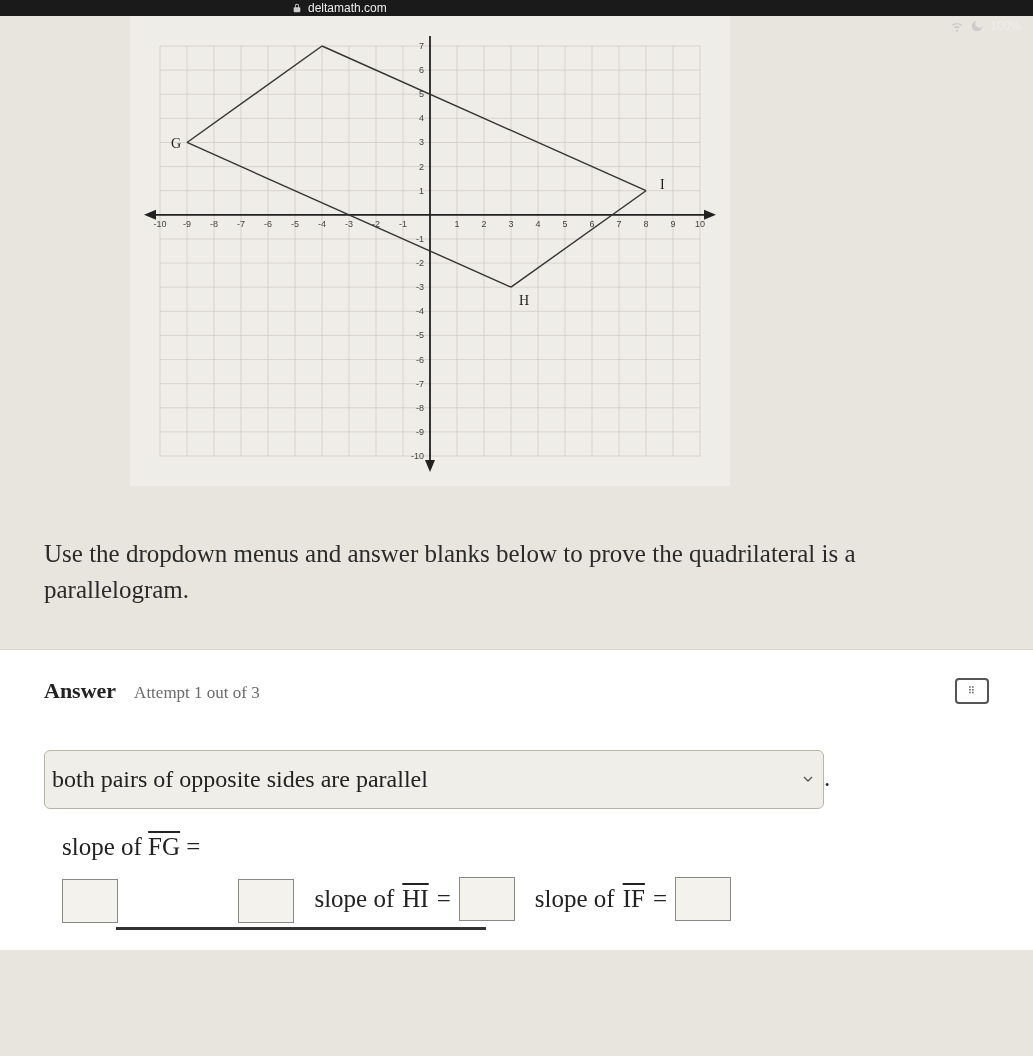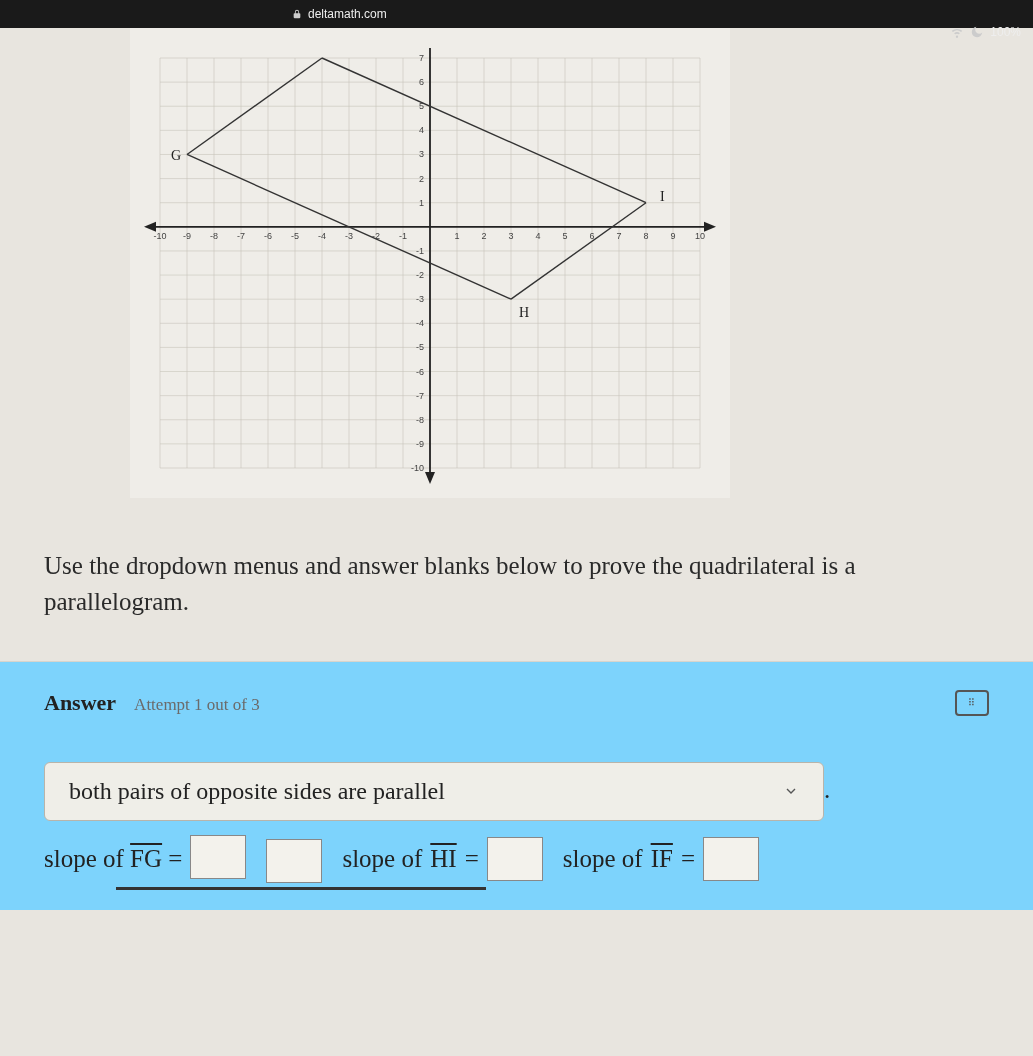--- a/index.html
+++ b/index.html
@@ -4,21 +4,21 @@
 <style>
   * { box-sizing: border-box; margin: 0; padding: 0; }
   body {
     font-family: Georgia, 'Times New Roman', serif;
     background: #e8e5df;
     width: 1033px;
     height: 1056px;
     overflow: hidden;
   }
   .status-bar {
-    height: 28px;
+    height: 16px;
     background: #1a1a1a;
     color: #eee;
     display: flex;
     align-items: center;
     justify-content: space-between;
     padding: 0 12px;
     font-family: -apple-system, sans-serif;
     font-size: 12px;
   }
   .status-center { display:flex; align-items:center; gap:6px; margin-left: 280px;}
@@ -35,49 +35,49 @@
   }
   .chart-svg { display:block; }
   .question {
     font-size: 25px;
     color: #2a2a2a;
     padding: 20px 52px 40px 44px;
     line-height: 1.45;
   }
   .answer-section {
     border-top: 1px solid #d8d4cc;
-    background: #7dd3fc;
+    background: #ffffff;
     padding: 28px 44px 20px 44px;
   }
   .answer-header {
     display:flex; align-items:center; justify-content:space-between;
     margin-bottom: 36px;
   }
   .answer-label { font-size: 22px; font-weight: bold; color:#222; }
   .attempt { font-size: 17px; color:#6b6b6b; margin-left: 14px; font-weight:normal;}
   .kbd-icon {
     width:34px; height:26px; border:2px solid #555; border-radius:4px;
     display:flex; align-items:center; justify-content:center;
   }
   .kbd-icon span { font-size:10px; letter-spacing:1px; color:#555;}
   .proof-text {
     font-size: 25px; color:#222; line-height:1.9;
   }
   .dropdown {
     display:inline-flex; align-items:center; justify-content:space-between;
     border:1px solid #b8b4aa; border-radius:6px;
-    padding: 6px 24px; background:#efeee8;
+    padding: 6px 7px; background:#efeee8;
     font-size: 24px; width: 780px; vertical-align: middle; font-family: Liberation Serif, serif;
   }
   .chev { width:16px; height:16px; }
   .slopes-row {
     display:flex; flex-wrap: wrap; align-items: flex-end;
     gap: 10px 20px; margin-top: 14px; font-size:25px;
   }
-  .slope-col { display:flex; flex-direction:row; align-items:flex-start; gap:8px; }
+  .slope-col { display:flex; flex-direction:column; align-items:flex-start; gap:8px;margin-left:18px; }
   .slope-inline { display:flex; align-items:center; gap:8px; }
   .overline { text-decoration: overline; }
   .blank {
     width:56px; height:44px; border:1px solid #888; background:#f3f2ec;
     display:inline-block;
   }
   .hr-under {
     height:3px; background:#333; width:370px; margin-top:4px; margin-left:72px;
   }
 </style>

